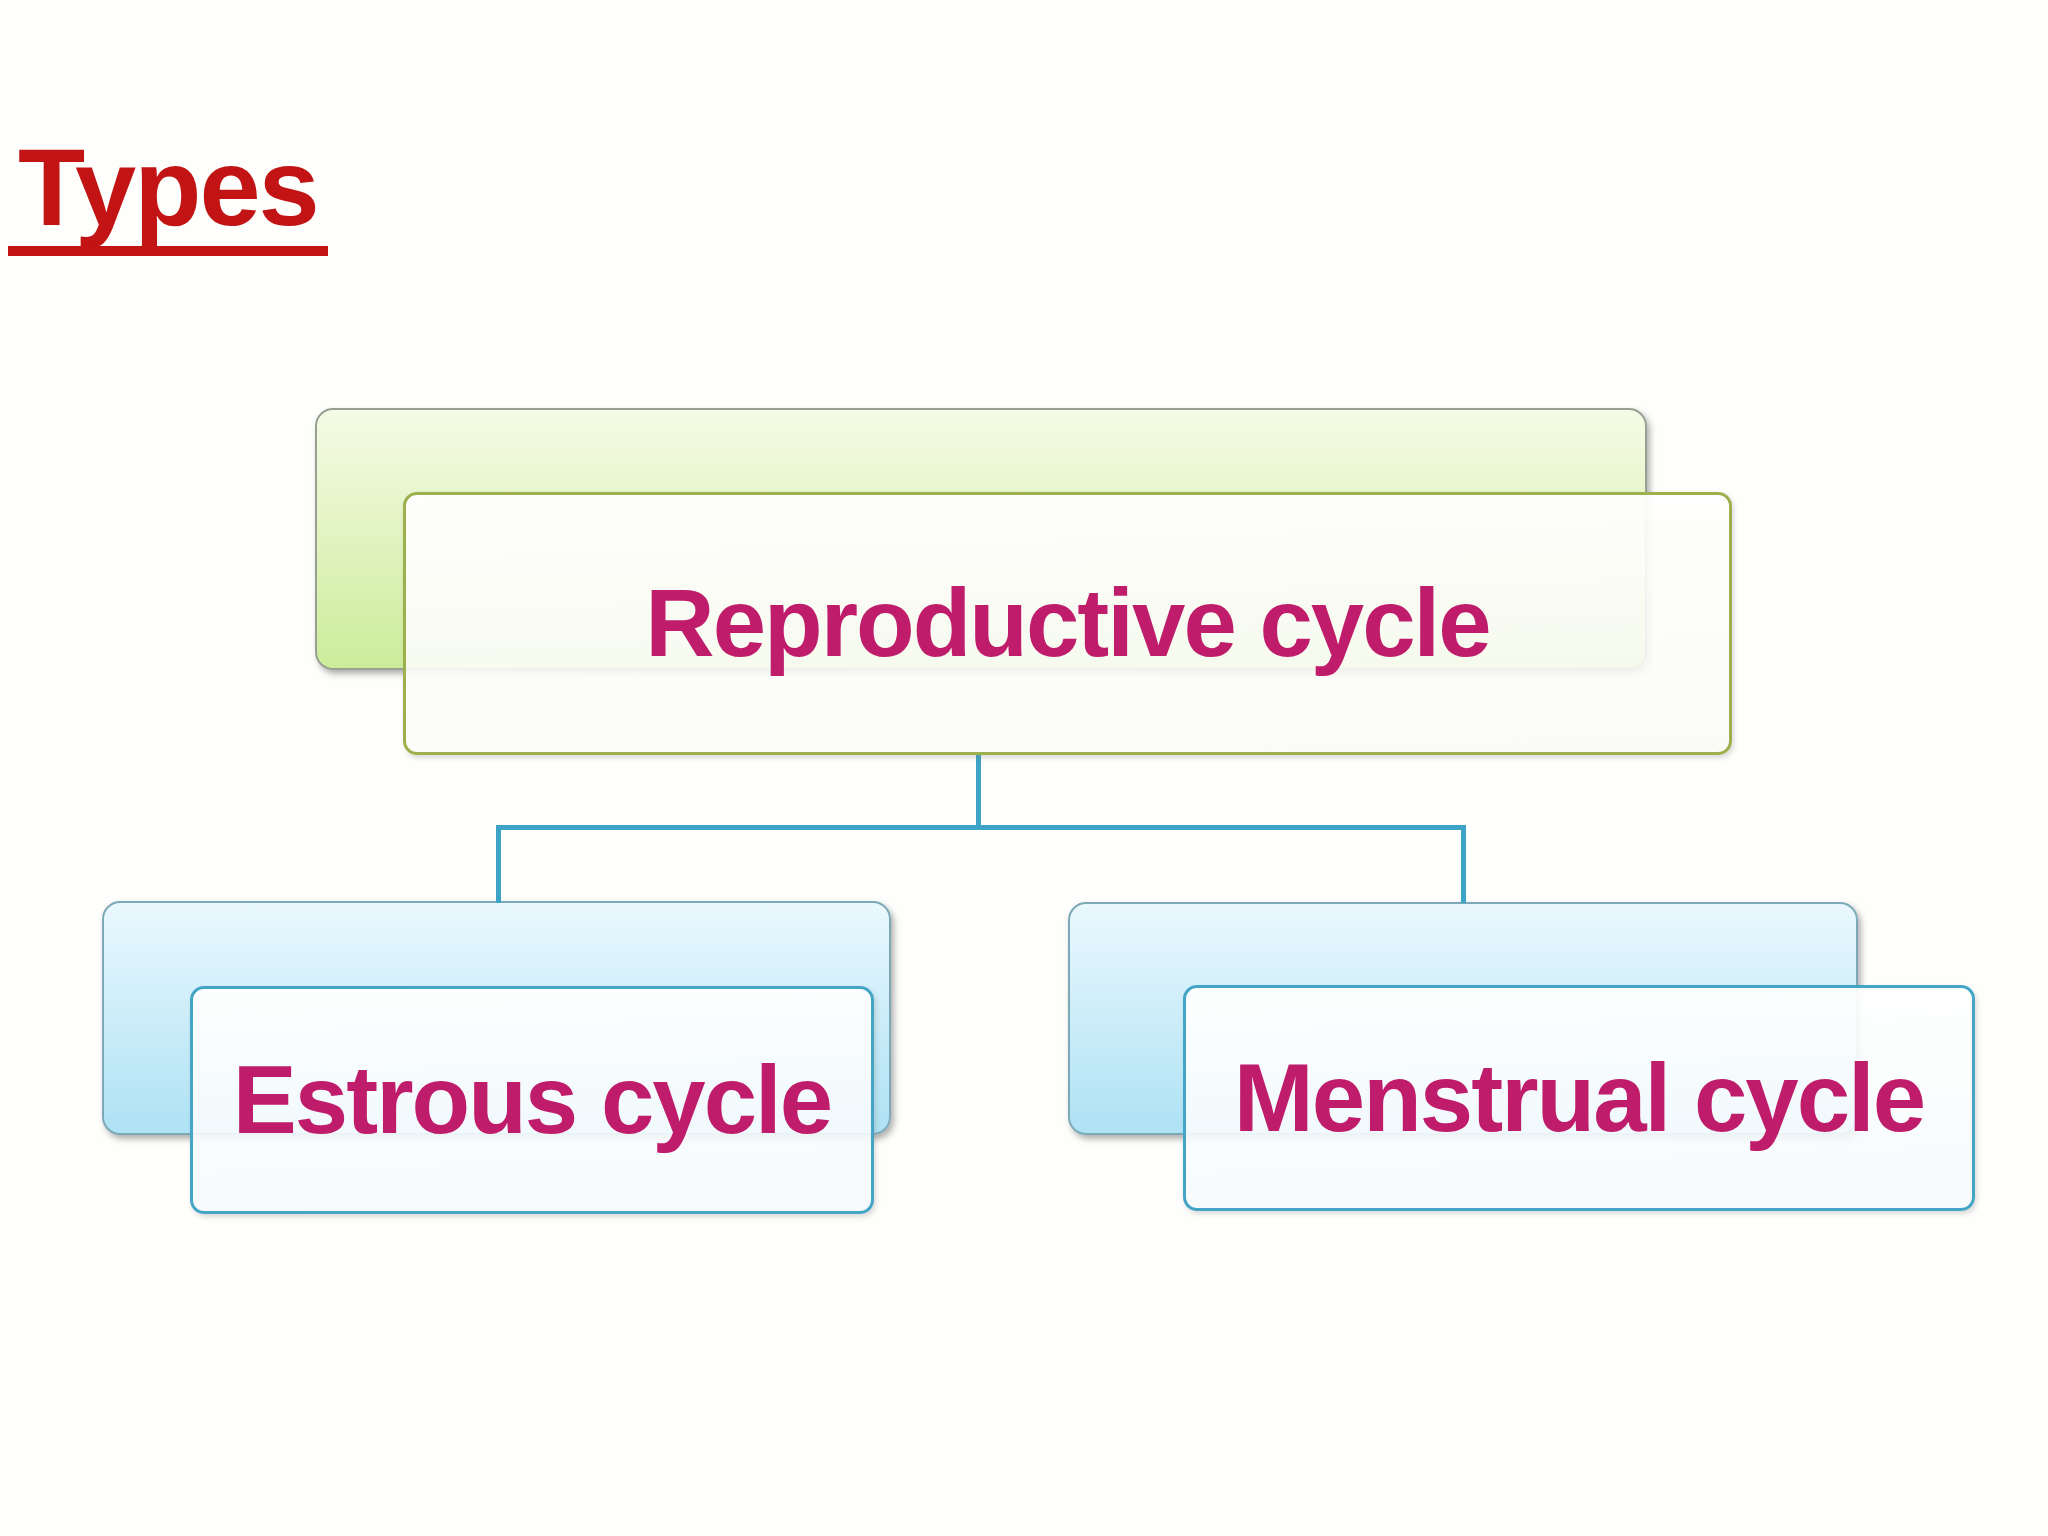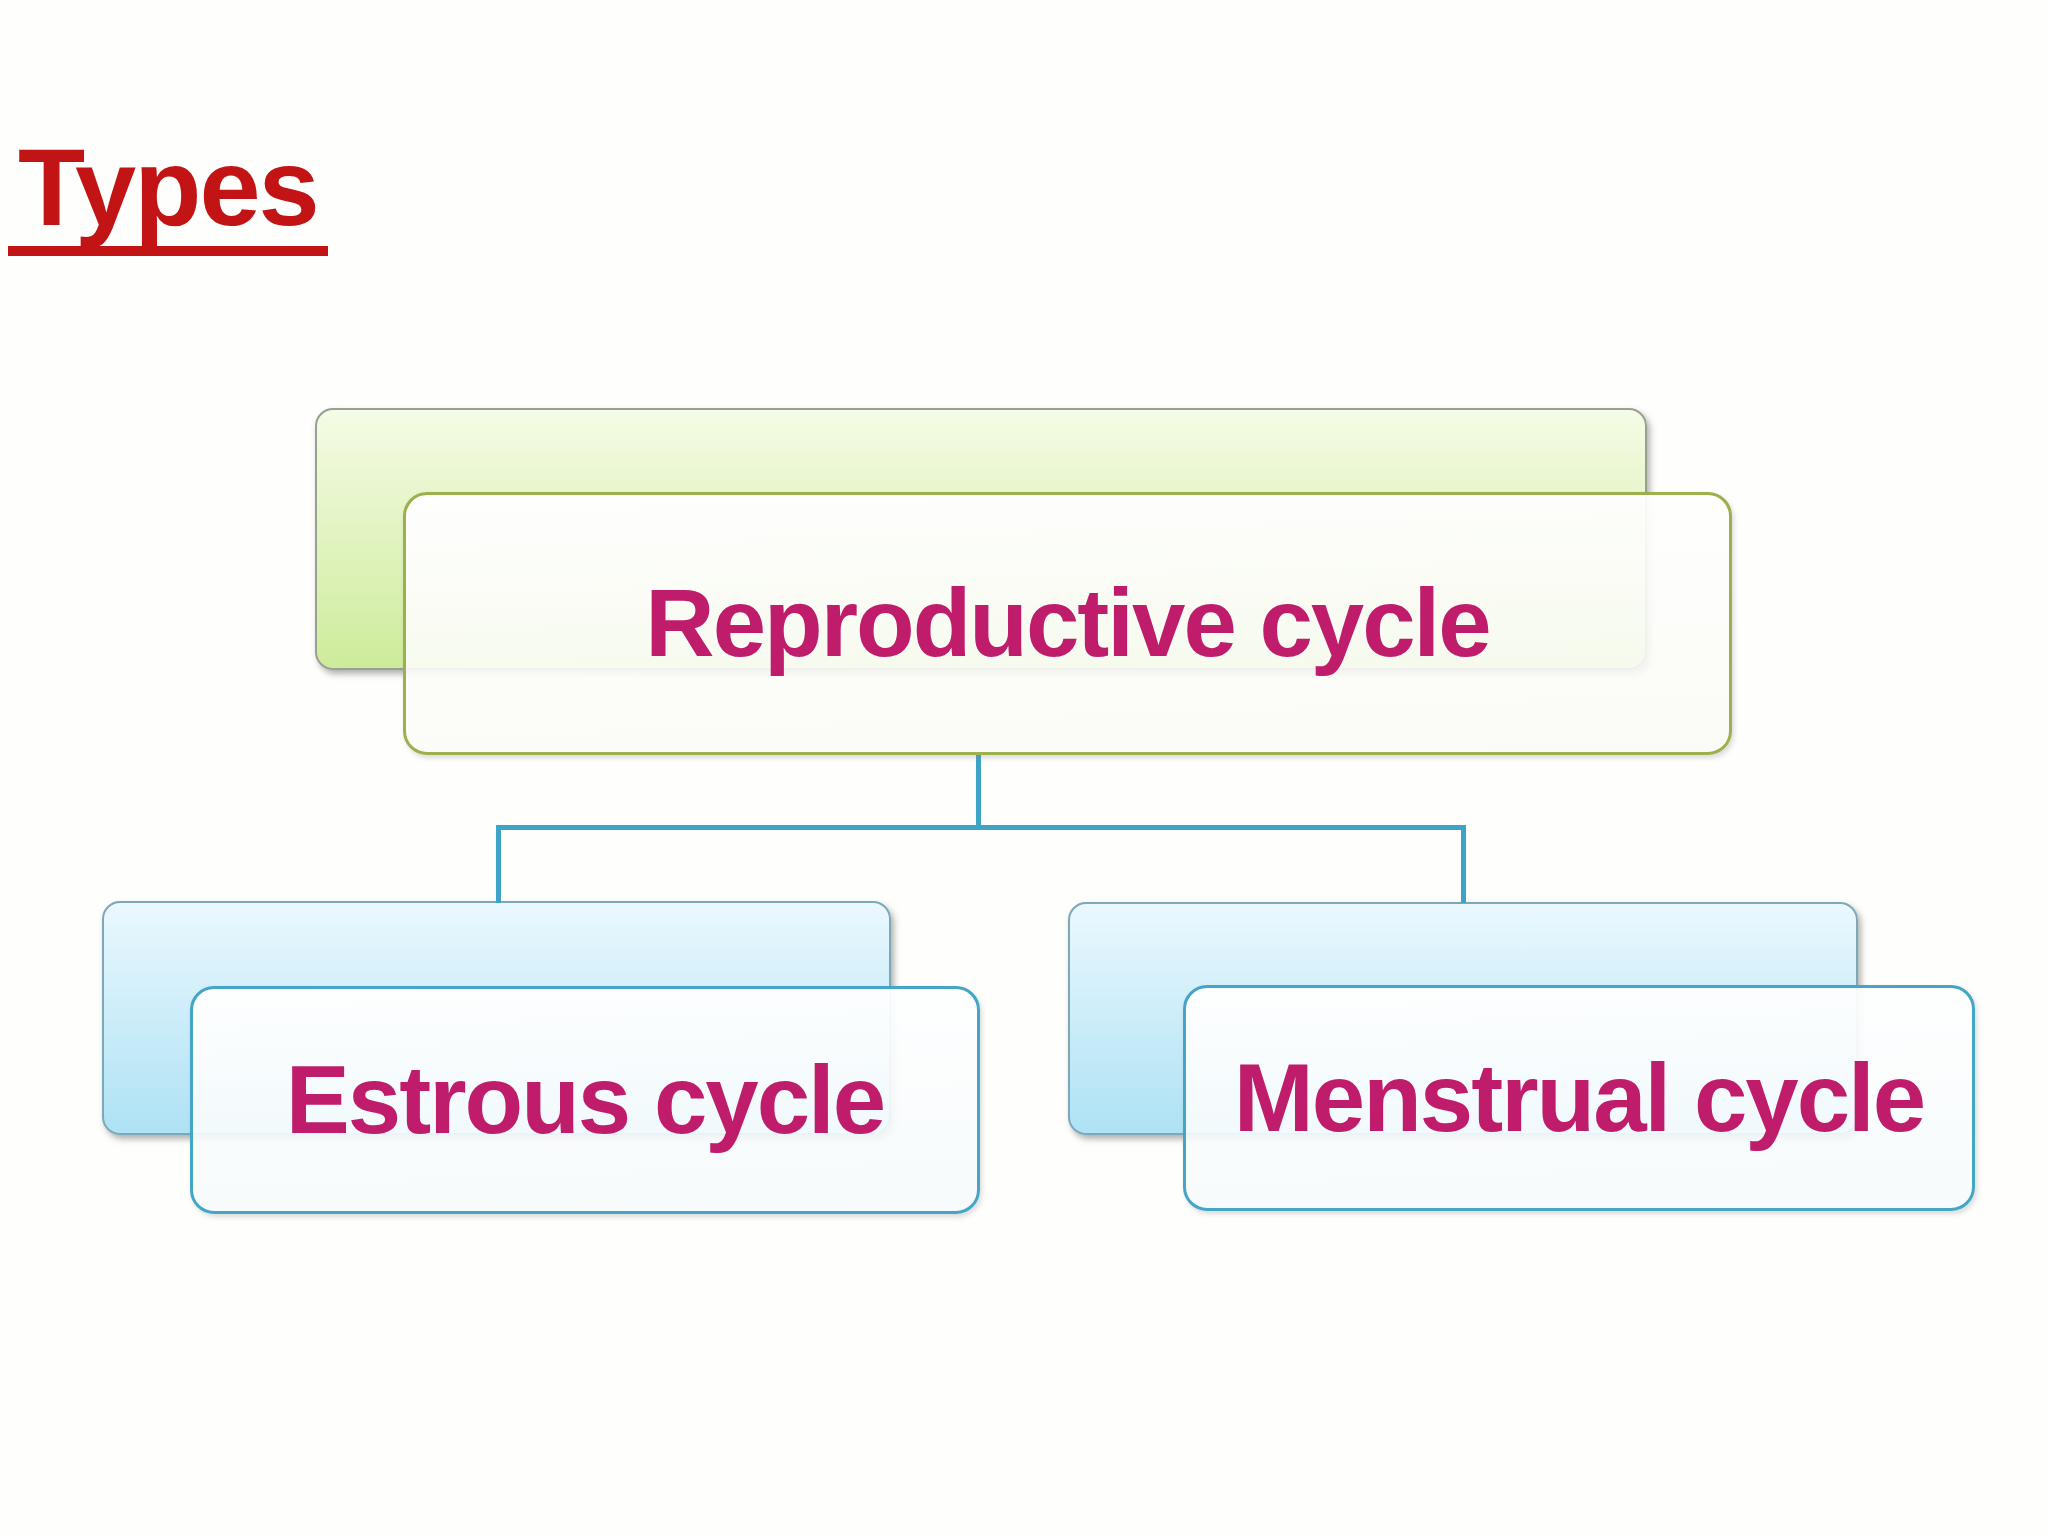--- a/index.html
+++ b/index.html
@@ -33,21 +33,21 @@
   .back, .front {
     position: absolute;
     box-sizing: border-box;
   }
   .back {
     border-radius: 18px;
     box-shadow: 3px 4px 6px rgba(100,100,100,0.5);
     z-index: 1;
   }
   .front {
-    border-radius: 24px;
+    border-radius: 14px;
     display: flex;
     align-items: center;
     justify-content: center;
     box-shadow: 2px 3px 5px rgba(130,130,130,0.28);
     z-index: 3;
   }
   .node-label {
     font-weight: bold;
     font-size: 96px;
     letter-spacing: -2px;
@@ -72,21 +72,21 @@
   .child-back {
     border: 2px solid var(--child-back-border);
     background: linear-gradient(to bottom, var(--child-back-top) 0%, var(--child-back-bottom) 100%);
   }
   .left-back  { left: 102px;  top: 901px; width: 789px; height: 234px; }
   .right-back { left: 1068px; top: 902px; width: 790px; height: 233px; }
   .child-front {
     border: 3px solid var(--child-border-color);
     background: linear-gradient(178deg, rgba(255,255,255,0.96) 0%, rgba(245,250,252,0.85) 100%);
   }
-  .left-front  { left: 190px;  top: 986px; width: 790px; height: 228px; }
+  .left-front  { left: 190px;  top: 986px; width: 684px; height: 228px; }
   .right-front { left: 1183px; top: 985px; width: 792px; height: 226px; }
 
   
   .connector {
     position: absolute;
     background: var(--connector-color);
     z-index: 2;
   }
   .conn-stem       { left: 976px;  top: 753px; width: 5px;   height: 74px; }
   .conn-crossbar   { left: 496px;  top: 825px; width: 970px; height: 5px;  }

